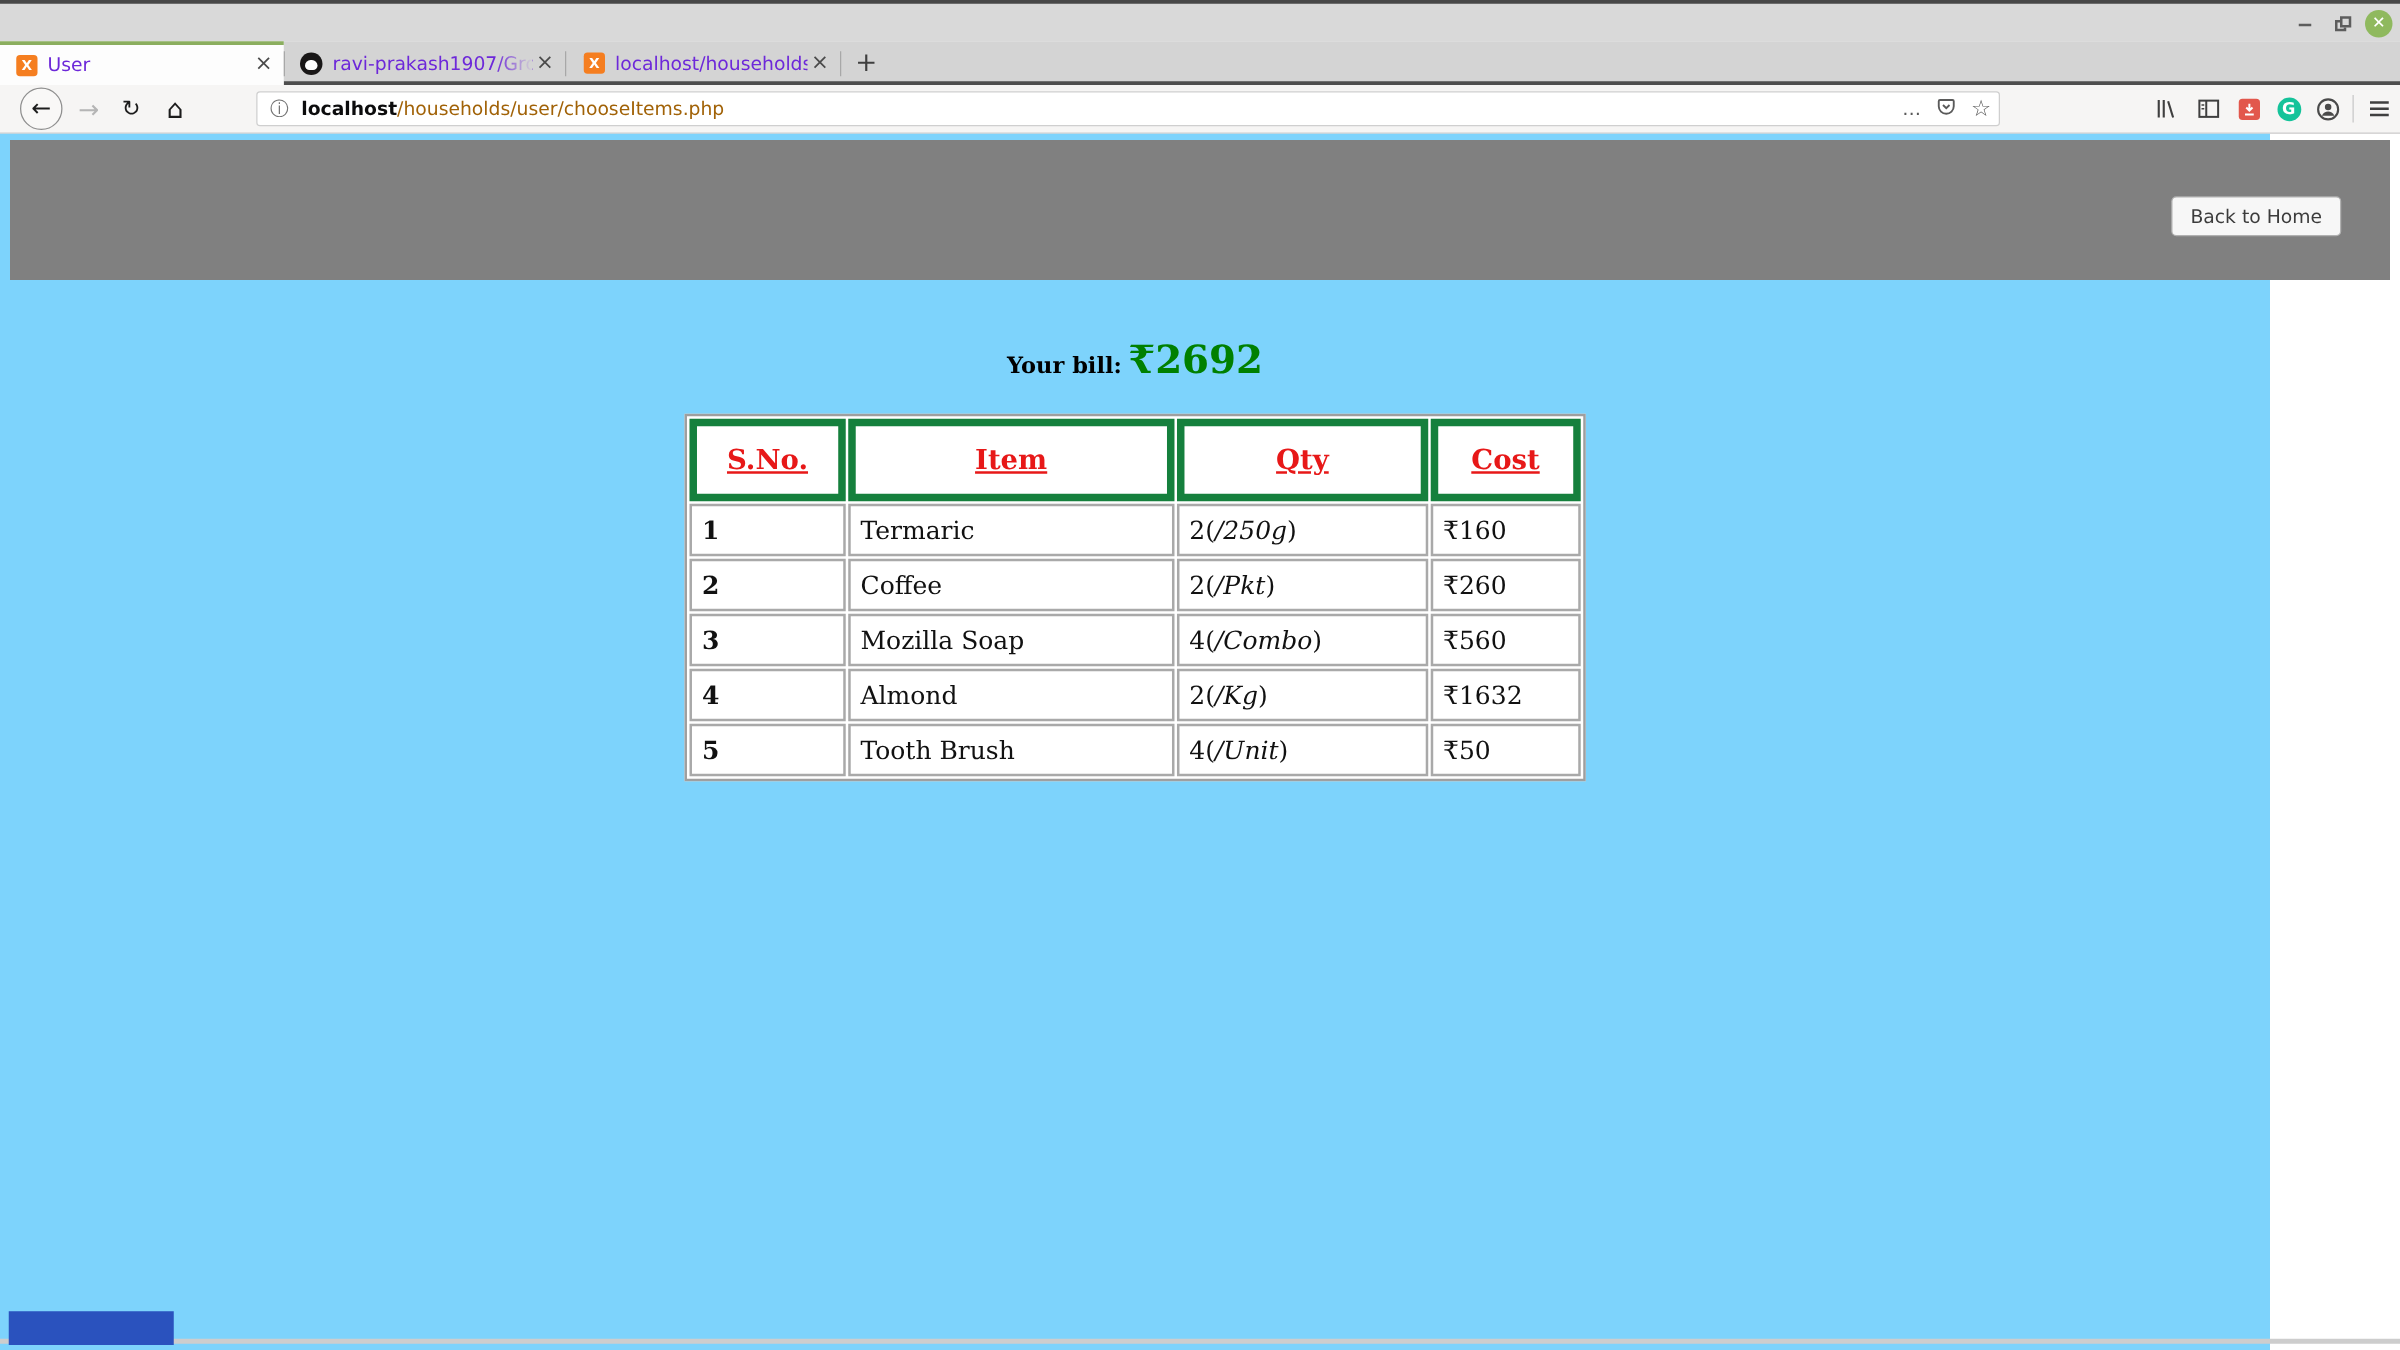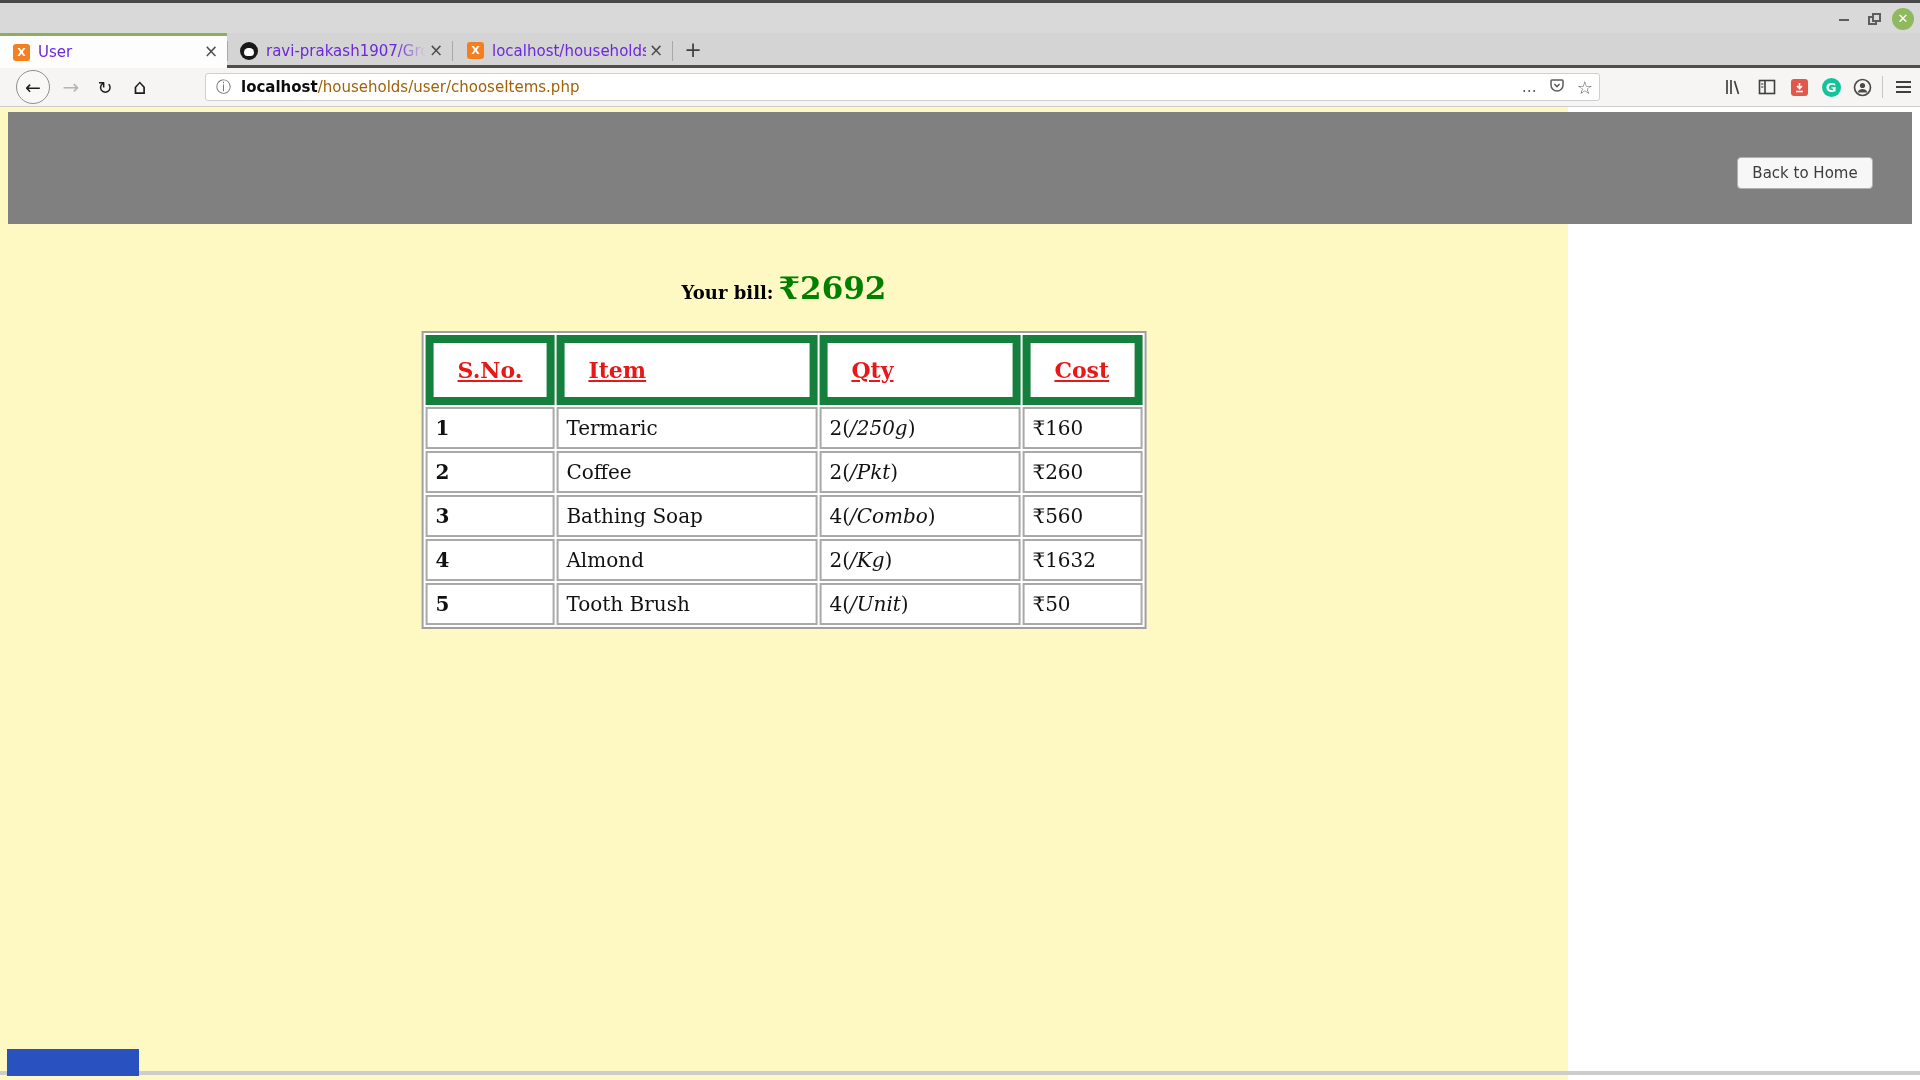--- a/index.html
+++ b/index.html
@@ -72,35 +72,35 @@
   #account-btn{left:1847px;}
   #toolbar-sep{position:absolute;left:1882px;top:8px;width:1px;height:22px;background:#c7c7c7;}
   #menu-btn{left:1888px;}
   .redbox{width:17px;height:17px;border-radius:3px;background:#e2574c;display:flex;align-items:center;justify-content:center;}
   .gcircle{width:19px;height:19px;border-radius:50%;background:#15c39a;color:#fff;
     font-size:13px;font-weight:bold;line-height:19px;text-align:center;}
   .burger{display:flex;flex-direction:column;gap:3px;}
   .burger span{display:block;width:15px;height:2px;background:#3f3f3f;}
 
   
-  #page{position:absolute;left:0;top:107px;width:1568px;height:973px;background:#fef9c3;}
+  #page{position:absolute;left:0;top:107px;width:1816px;height:973px;background:#7dd3fc;}
   #gray-band{position:absolute;left:8px;top:5px;width:1904px;height:112px;background:#808080;}
   #back-home-btn{position:absolute;left:1729px;top:45px;width:136px;height:32px;background:#f7f7f7;
     border:1px solid #b1b1b1;border-radius:4px;font-size:15px;color:#3c3c3c;
     display:flex;align-items:center;justify-content:center;font-family:"DejaVu Sans","Liberation Sans",sans-serif;}
   #bill-line{position:absolute;left:0;right:0;top:163px;text-align:center;
     font-family:"DejaVu Serif","Liberation Serif",serif;}
   #bill-label{font-size:18px;font-weight:bold;color:#000;}
   #bill-amount{font-size:31px;font-weight:bold;color:#008000;}
 
   #bill-table{position:absolute;left:50%;top:224px;transform:translateX(-50%);
     border-collapse:separate;border-spacing:2px;border:2px solid #9f9f9f;background:#fff;
     font-family:"DejaVu Serif","Liberation Serif",serif;}
-  #bill-table th{border:8px solid #15803d;color:#e71818;font-weight:bold;text-decoration:underline;
-    font-size:22px;height:50px;padding:2px 24px;text-align:left;}
+  #bill-table th{border:6px solid #15803d;color:#e71818;font-weight:bold;text-decoration:underline;
+    font-size:22px;height:50px;padding:2px 24px;text-align:center;}
   #bill-table td{border:2px solid #a9a9a9;font-size:20px;color:#111;height:34px;
     padding:2px 8px;text-align:left;vertical-align:middle;}
   .col-sno{width:112px;} .col-item{width:261px;} .col-qty{width:201px;} .col-cost{width:120px;}
   td.sno{font-weight:bold;}
   .qty-unit{font-style:italic;}
 
   #bottom-line{position:absolute;left:0;top:1071px;width:1920px;height:4px;background:#cdcdcd;}
   #status-bar{position:absolute;left:7px;top:1049px;width:132px;height:27px;background:#2a52be;}
 </style>
 </head>
@@ -248,21 +248,21 @@
         <td>₹160</td>
       </tr>
       <tr>
         <td class="sno">2</td>
         <td>Coffee</td>
         <td><span>2(</span><span class="qty-unit">/Pkt</span><span>)</span></td>
         <td>₹260</td>
       </tr>
       <tr>
         <td class="sno">3</td>
-        <td>Bathing Soap</td>
+        <td>Mozilla Soap</td>
         <td><span>4(</span><span class="qty-unit">/Combo</span><span>)</span></td>
         <td>₹560</td>
       </tr>
       <tr>
         <td class="sno">4</td>
         <td>Almond</td>
         <td><span>2(</span><span class="qty-unit">/Kg</span><span>)</span></td>
         <td>₹1632</td>
       </tr>
       <tr>

